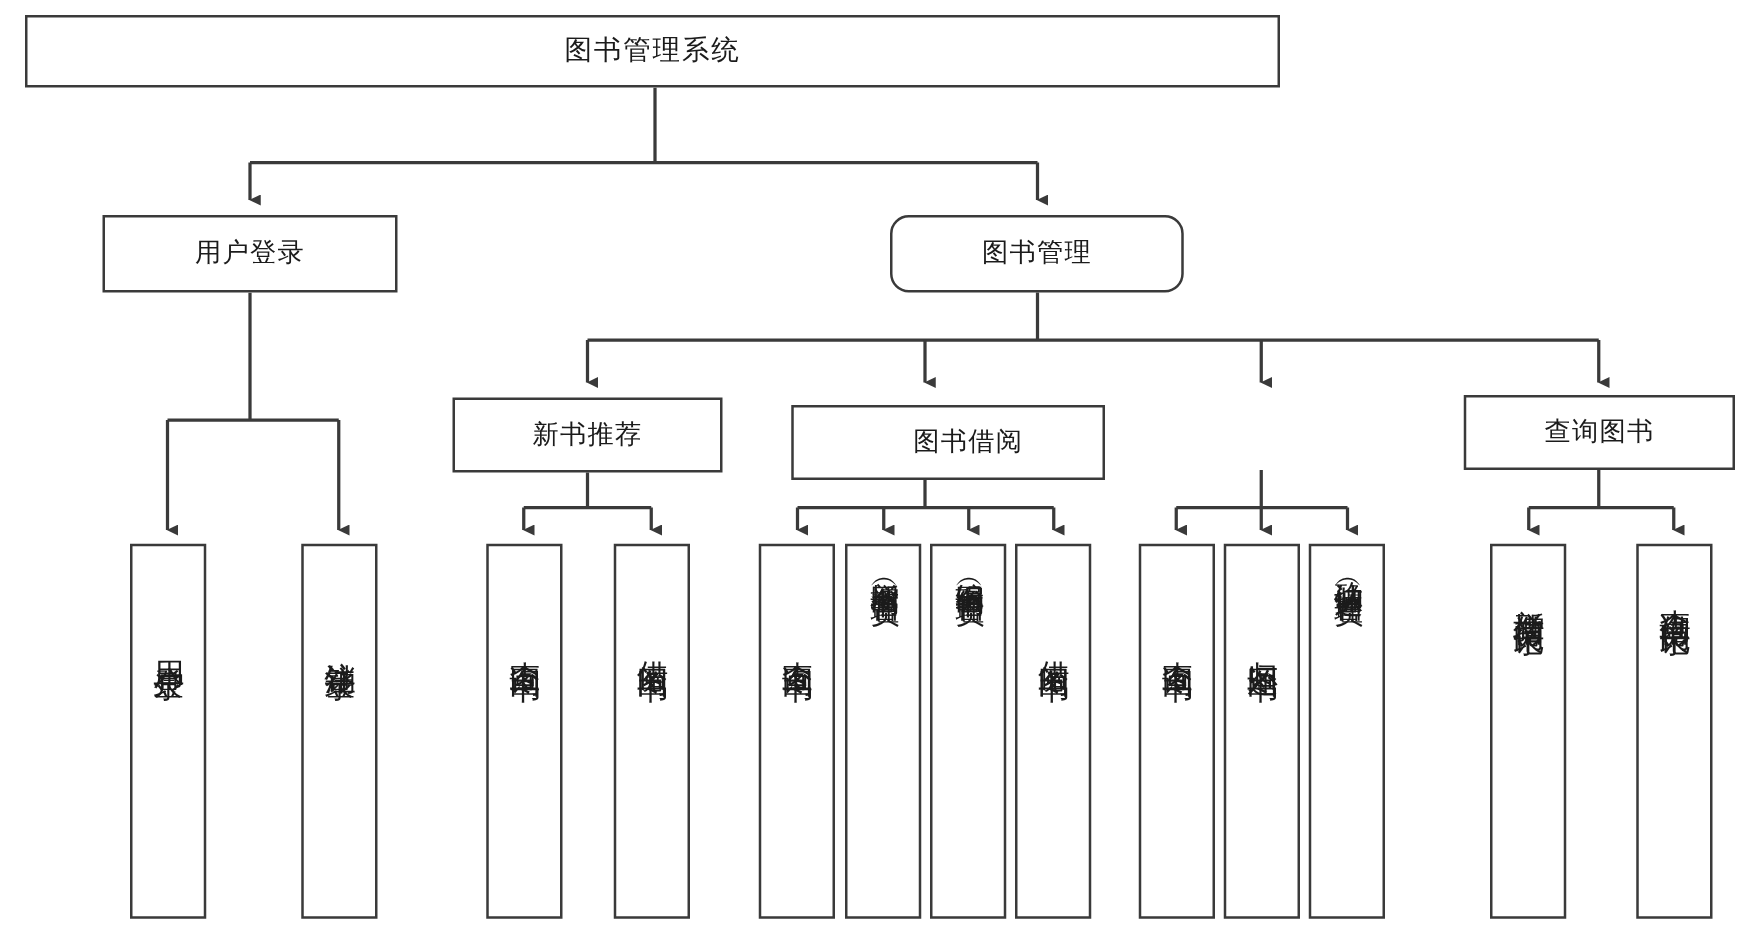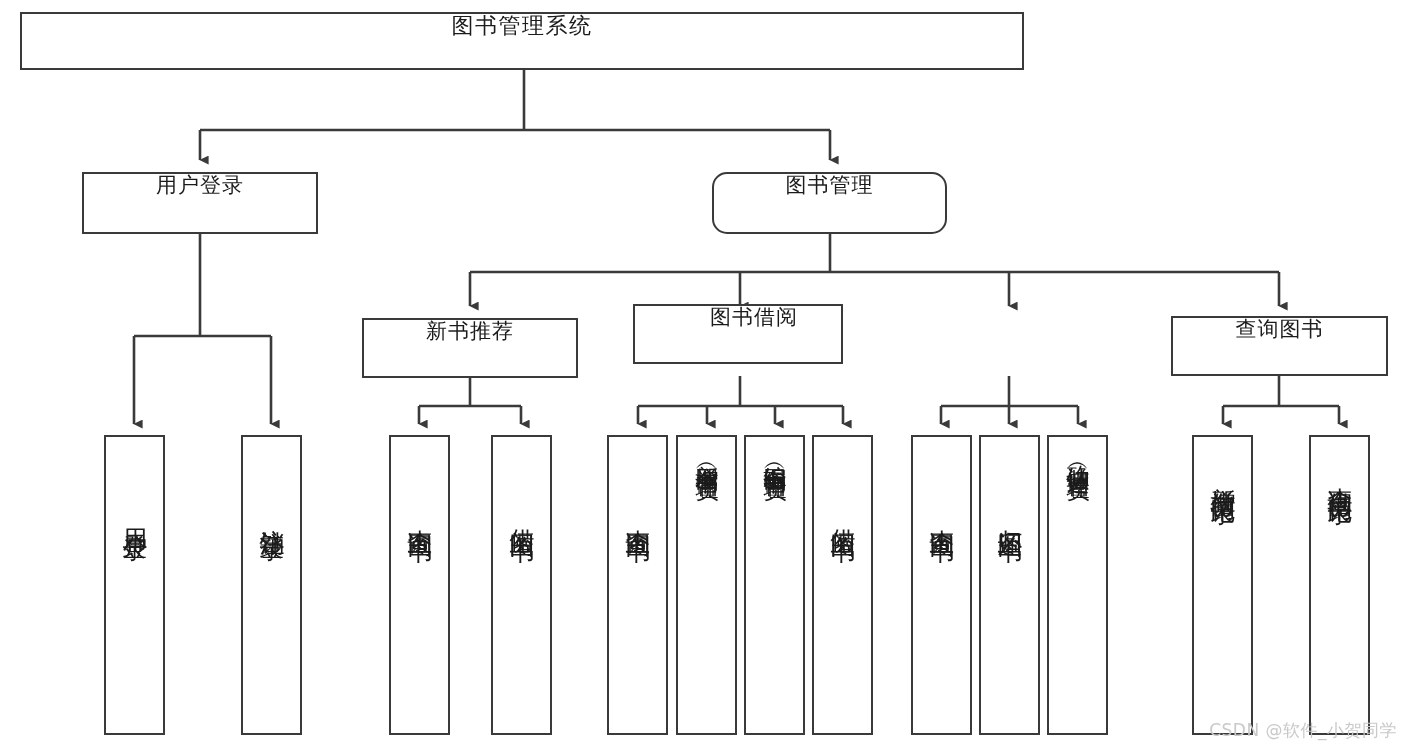--- a/index.html
+++ b/index.html
@@ -1,21 +1,21 @@
 <!DOCTYPE html>
 <html><head>
 <meta charset="utf-8">
 <style>
   html,body{margin:0;padding:0;background:#ffffff;}
   #stage{position:relative;width:1405px;height:747px;background:#ffffff;
          font-family:"DejaVu Sans","Liberation Sans",sans-serif;overflow:hidden;}
   svg#wires{position:absolute;left:0;top:0;width:1405px;height:747px;}
 
   .node{position:absolute;box-sizing:border-box;background:#ffffff;
-        border:2.5px solid #3a3a3a;display:flex;align-items:flex-start;justify-content:center;}
+        border:2.5px solid #3a3a3a;display:flex;align-items:center;justify-content:center;}
   .node .lbl{color:#1b1b1b;line-height:1.12;text-align:center;}
 
   .h-node .lbl{font-size:21px;letter-spacing:1px;white-space:nowrap;}
   .root .lbl{font-size:22px;letter-spacing:1.5px;}
   .v-node{align-items:flex-start;justify-content:center;padding-top:4px;}
   .v-node .lbl{writing-mode:vertical-rl;text-orientation:upright;
                font-size:25px;letter-spacing:3px;white-space:nowrap;
                display:block;margin:0 auto;}
   .v-node.small .lbl{font-size:23px;letter-spacing:2px;}
 
@@ -84,21 +84,21 @@
   <div class="node h-node" style="left:82px;top:172px;width:236px;height:62px;">
     <span class="lbl">用户登录</span>
   </div>
   <div class="node h-node" style="left:712px;top:172px;width:235px;height:62px;border-radius:15px;">
     <span class="lbl">图书管理</span>
   </div>
 
   <div class="node h-node" style="left:362px;top:318px;width:216px;height:60px;">
     <span class="lbl">新书推荐</span>
   </div>
-  <div class="node h-node" style="left:633px;top:304px;width:210px;height:60px;padding-left:32px;">
+  <div class="node h-node" style="left:633px;top:324px;width:251px;height:60px;padding-left:32px;">
     <span class="lbl">图书借阅</span>
   </div>
   <div class="node h-node" style="left:1171px;top:316px;width:217px;height:60px;">
     <span class="lbl">查询图书</span>
   </div>
 
   <div class="node v-node" style="left:104px;top:435px;width:61px;height:300px;padding-top:72px;">
     <span class="lbl">用户登录</span>
   </div>
   <div class="node v-node" style="left:241px;top:435px;width:61px;height:300px;padding-top:72px;">
@@ -135,14 +135,13 @@
     <span class="lbl">确认归还（管理员）</span>
   </div>
 
   <div class="node v-node" style="left:1192px;top:435px;width:61px;height:300px;padding-top:30px;">
     <span class="lbl">新增借阅记录</span>
   </div>
   <div class="node v-node" style="left:1309px;top:435px;width:61px;height:300px;padding-top:30px;">
     <span class="lbl">查询借阅记录</span>
   </div>
 
-  <div class="watermark">CSDN @软件_小贺同学</div>
 </div>
 
 </body></html>

